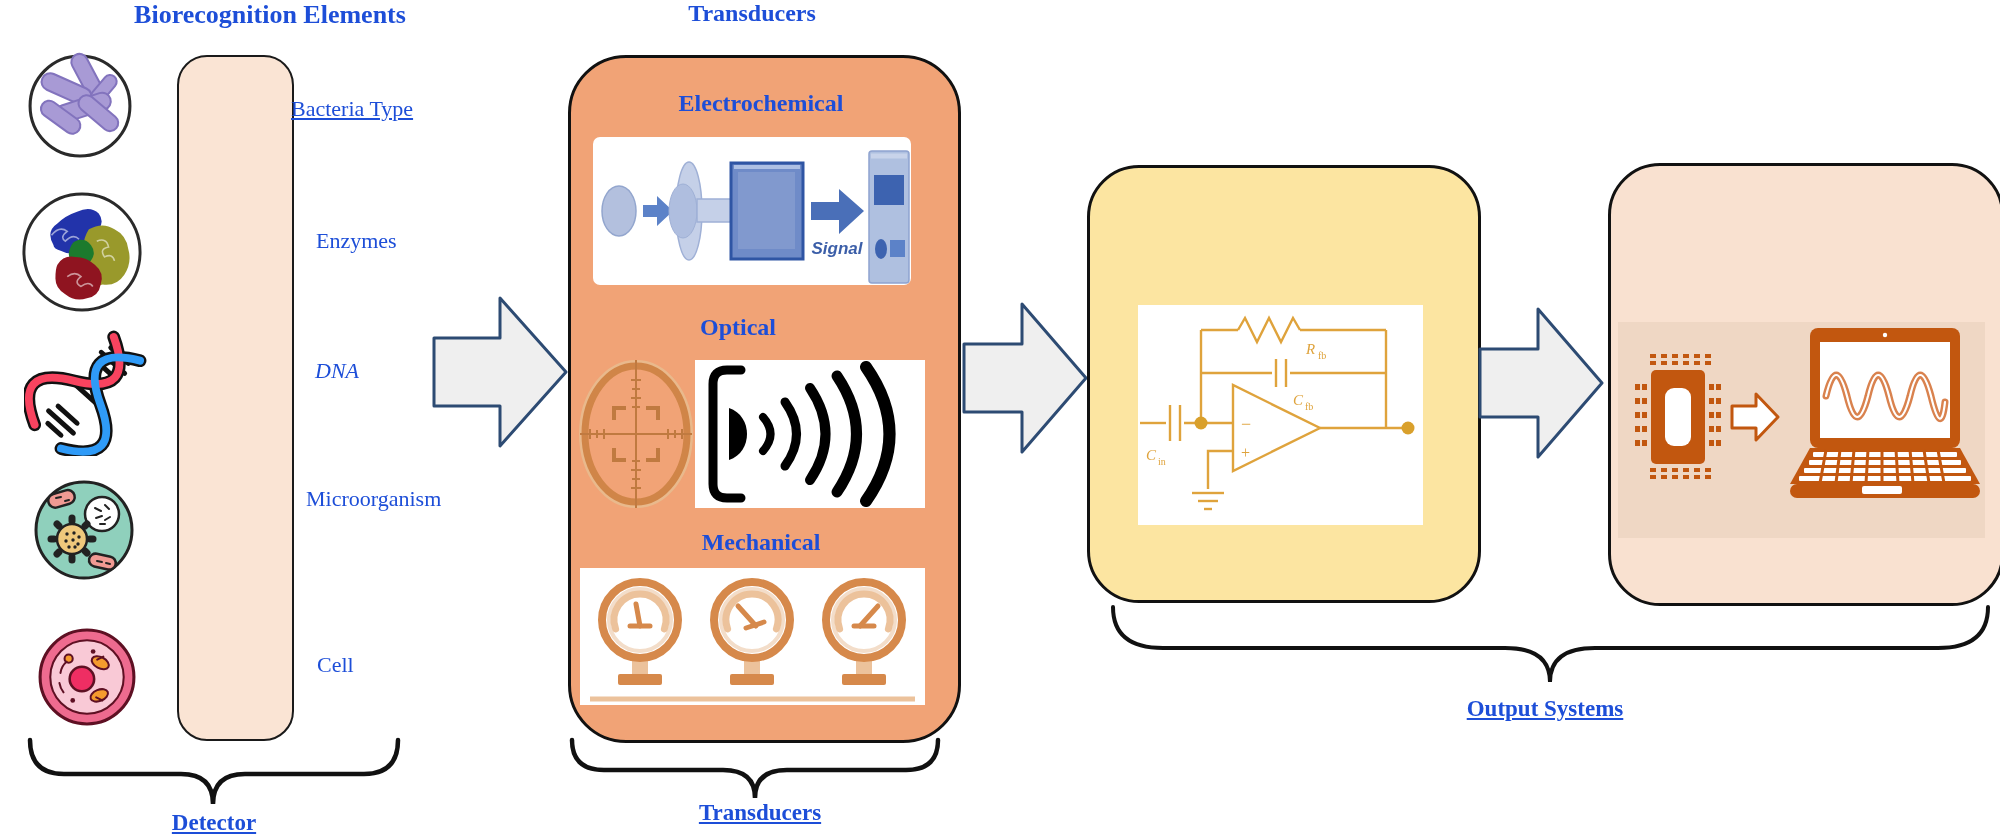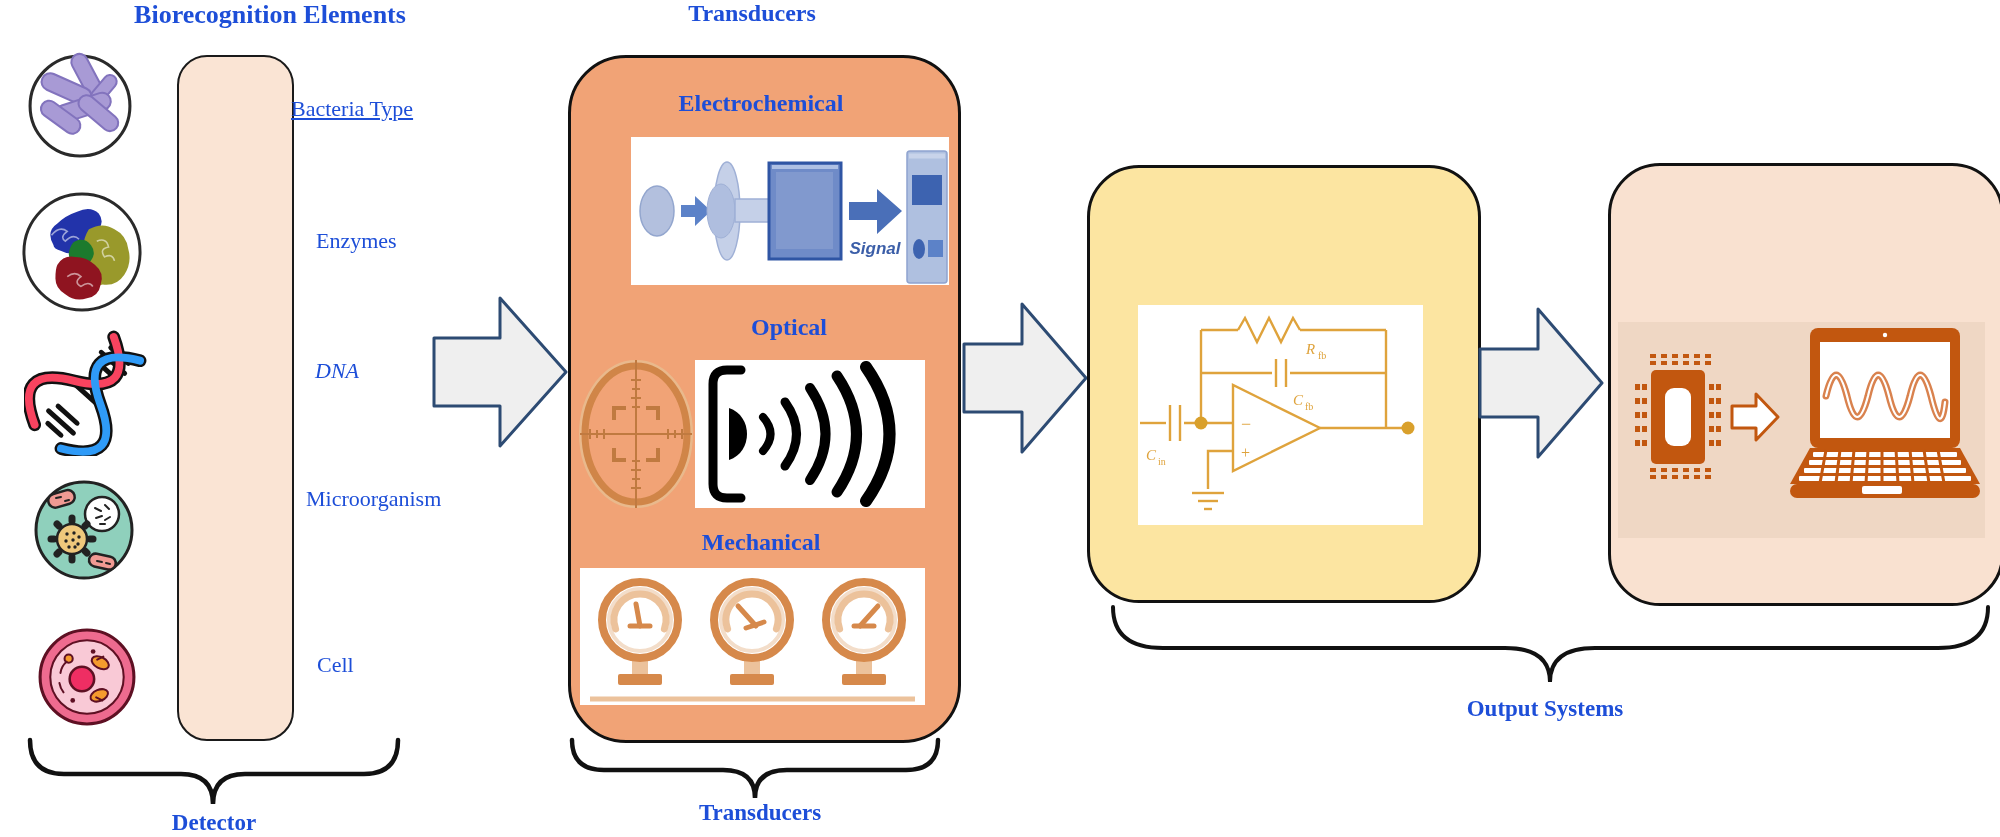--- a/index.html
+++ b/index.html
@@ -2,21 +2,21 @@
 <html><head>
 <meta charset="utf-8">
 <style>
   html,body{margin:0;padding:0;background:#fff;}
   #stage{position:relative;width:2000px;height:837px;background:#fff;overflow:hidden;
          font-family:"Liberation Serif",serif;color:#1d4ed8;}
   .abs{position:absolute;}
   .h1{font-weight:bold;font-size:26px;white-space:nowrap;transform:translateX(-50%);}
   .h2{font-weight:bold;font-size:24px;white-space:nowrap;transform:translateX(-50%);}
   .itemlabel{font-size:22px;white-space:nowrap;}
-  .bracelabel{font-weight:bold;font-size:23px;white-space:nowrap;transform:translateX(-50%);}
+  .bracelabel{font-weight:bold;font-size:23px;white-space:nowrap;transform:translateX(-50%);text-decoration:underline;}
   .boxtitle{font-weight:bold;font-size:25px;line-height:35px;white-space:nowrap;}
   .strip{background:#FAE4D4;border:2px solid #1a1a1a;border-radius:30px;}
   .bigbox{border:3px solid #111;}
   .tbox{background:#F1A376;border-radius:58px;}
   .ybox{background:#FCE5A1;border-radius:52px;}
   .pbox{background:#F9E1D0;border-radius:52px;}
   .panel{background:#fff;}
   .innerpanel{background:#EFD7C4;}
   svg{display:block;}
 </style>
@@ -150,41 +150,41 @@
   <div class="abs bracelabel" style="left:214px;top:810px;">Detector</div>
 
   <svg class="abs" style="left:430px;top:296px;" width="140" height="152" viewBox="0 0 140 152">
     <polygon points="4,42 70,42 70,2 136,76 70,150 70,110 4,110" fill="#EFEFEF" stroke="#2D4B73" stroke-width="3" stroke-linejoin="round"></polygon>
   </svg>
 
   <div class="abs bigbox tbox" style="left:568px;top:55px;width:387px;height:682px;"></div>
 
   <div class="abs h2" style="left:761px;top:90px;">Electrochemical</div>
 
-  <div class="abs panel" style="left:631px;top:137px;width:318px;height:148px;">
+  <div class="abs panel" style="left:593px;top:137px;width:318px;height:148px;border-radius:7px;">
     <svg width="318" height="148" viewBox="0 0 318 148">
       <ellipse cx="26" cy="74" rx="17" ry="25" fill="#B3C0DE" stroke="#93A6CE" stroke-width="1.5"></ellipse>
       <polygon points="50,68 64,68 64,59 80,74 64,89 64,80 50,80" fill="#5C82C8"></polygon>
       <ellipse cx="96" cy="74" rx="13" ry="49" fill="#C5D0E8" stroke="#9FB0D6" stroke-width="1.5"></ellipse>
       <ellipse cx="90" cy="74" rx="14" ry="27" fill="#AFBEDF" stroke="#9FB0D6" stroke-width="1"></ellipse>
       <rect x="104" y="62" width="36" height="23" fill="#C5D0E8" stroke="#9FB0D6" stroke-width="1.5"></rect>
       <rect x="138" y="26" width="72" height="96" fill="#6F8BC8" stroke="#2F55A4" stroke-width="3"></rect>
       <rect x="145" y="35" width="57" height="77" fill="#8199CE"></rect>
       <line x1="141" y1="30" x2="207" y2="30" stroke="#AEC0E4" stroke-width="4"></line>
       <polygon points="218,65 246,65 246,52 271,74 246,97 246,83 218,83" fill="#4A6FB8"></polygon>
       <text x="244" y="117" text-anchor="middle" font-family="Liberation Sans, sans-serif" font-size="17" font-weight="bold" font-style="italic" fill="#3B5EA8">Signal</text>
       <rect x="276" y="14" width="40" height="132" rx="3" fill="#AFC0E0" stroke="#8FA3CF" stroke-width="1.5"></rect>
       <line x1="278" y1="19" x2="314" y2="19" stroke="#C8D3EA" stroke-width="5"></line>
       <rect x="281" y="38" width="30" height="30" fill="#3D63B0"></rect>
       <ellipse cx="288" cy="112" rx="6" ry="10" fill="#3D63B0"></ellipse>
       <rect x="297" y="103" width="15" height="17" fill="#5C82C8"></rect>
     </svg>
   </div>
 
-  <div class="abs h2" style="left:789px;top:314px;">Optical</div>
+  <div class="abs h2" style="left:738px;top:314px;">Optical</div>
 
   <svg class="abs" style="left:578px;top:358px;" width="116" height="152" viewBox="0 0 116 152">
     <ellipse cx="58" cy="76" rx="55" ry="72" fill="none" stroke="#E9B98C" stroke-width="4"></ellipse>
     <ellipse cx="58" cy="76" rx="51" ry="68" fill="none" stroke="#D08548" stroke-width="7"></ellipse>
     <line x1="58" y1="2" x2="58" y2="150" stroke="#C07A40" stroke-width="2"></line>
     <line x1="2" y1="76" x2="114" y2="76" stroke="#C07A40" stroke-width="2"></line>
     <g stroke="#C07A40" stroke-width="2">
       <line x1="53" y1="22" x2="63" y2="22"></line>
         <line x1="54" y1="31" x2="62" y2="31"></line>
       <line x1="53" y1="40" x2="63" y2="40"></line>

